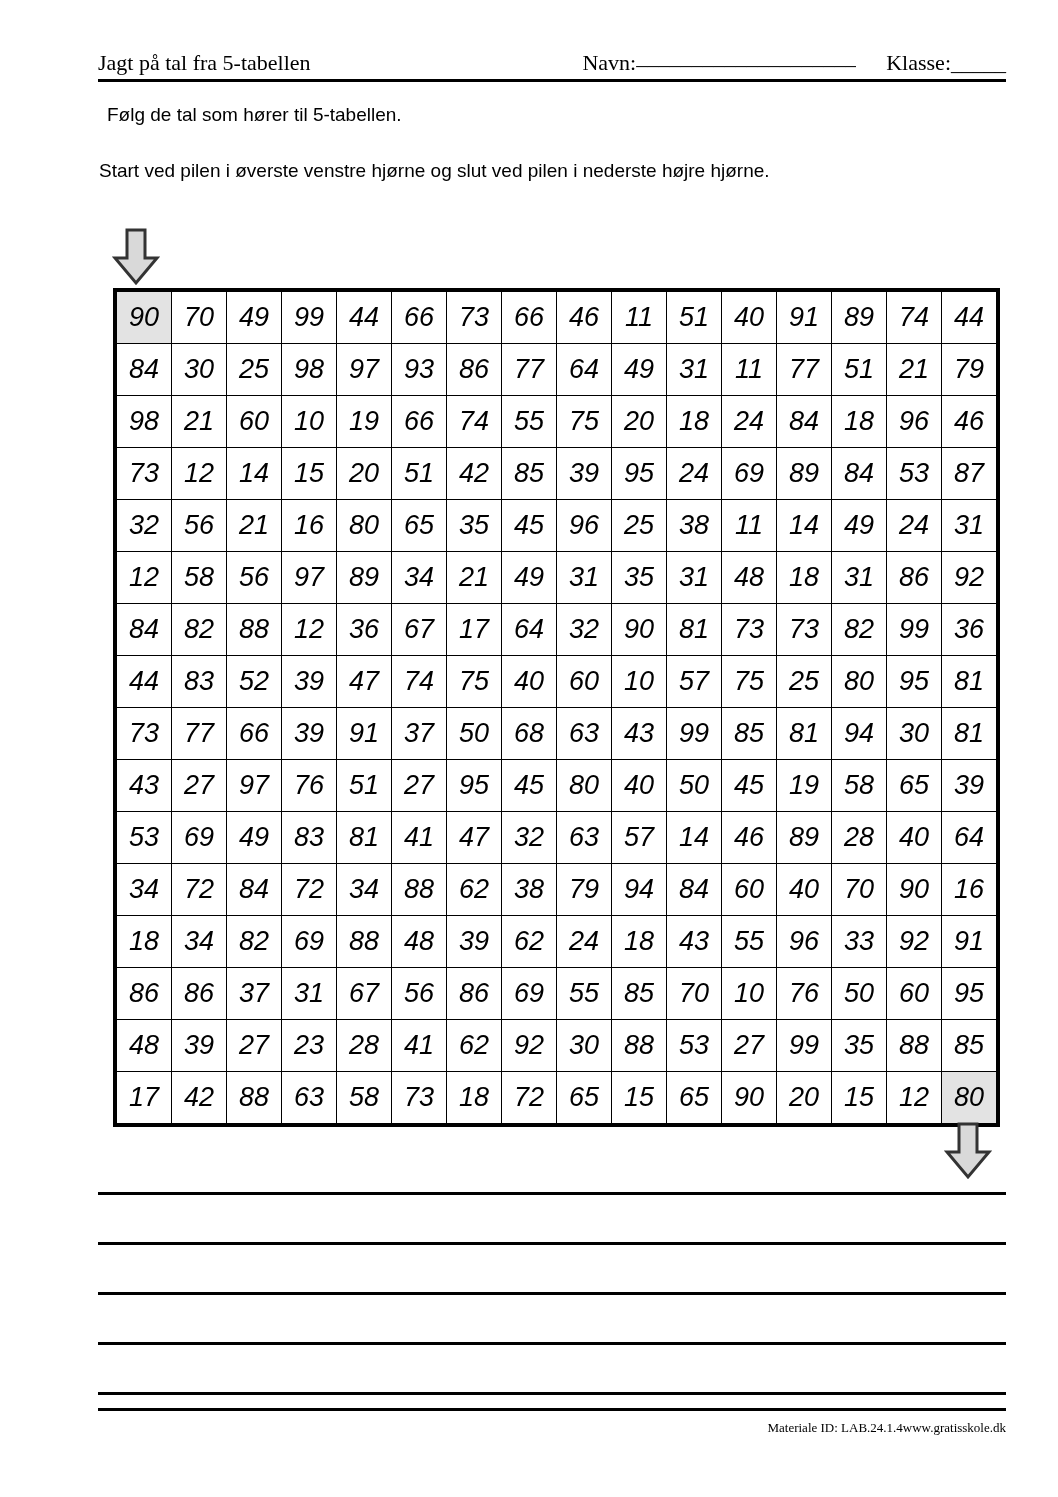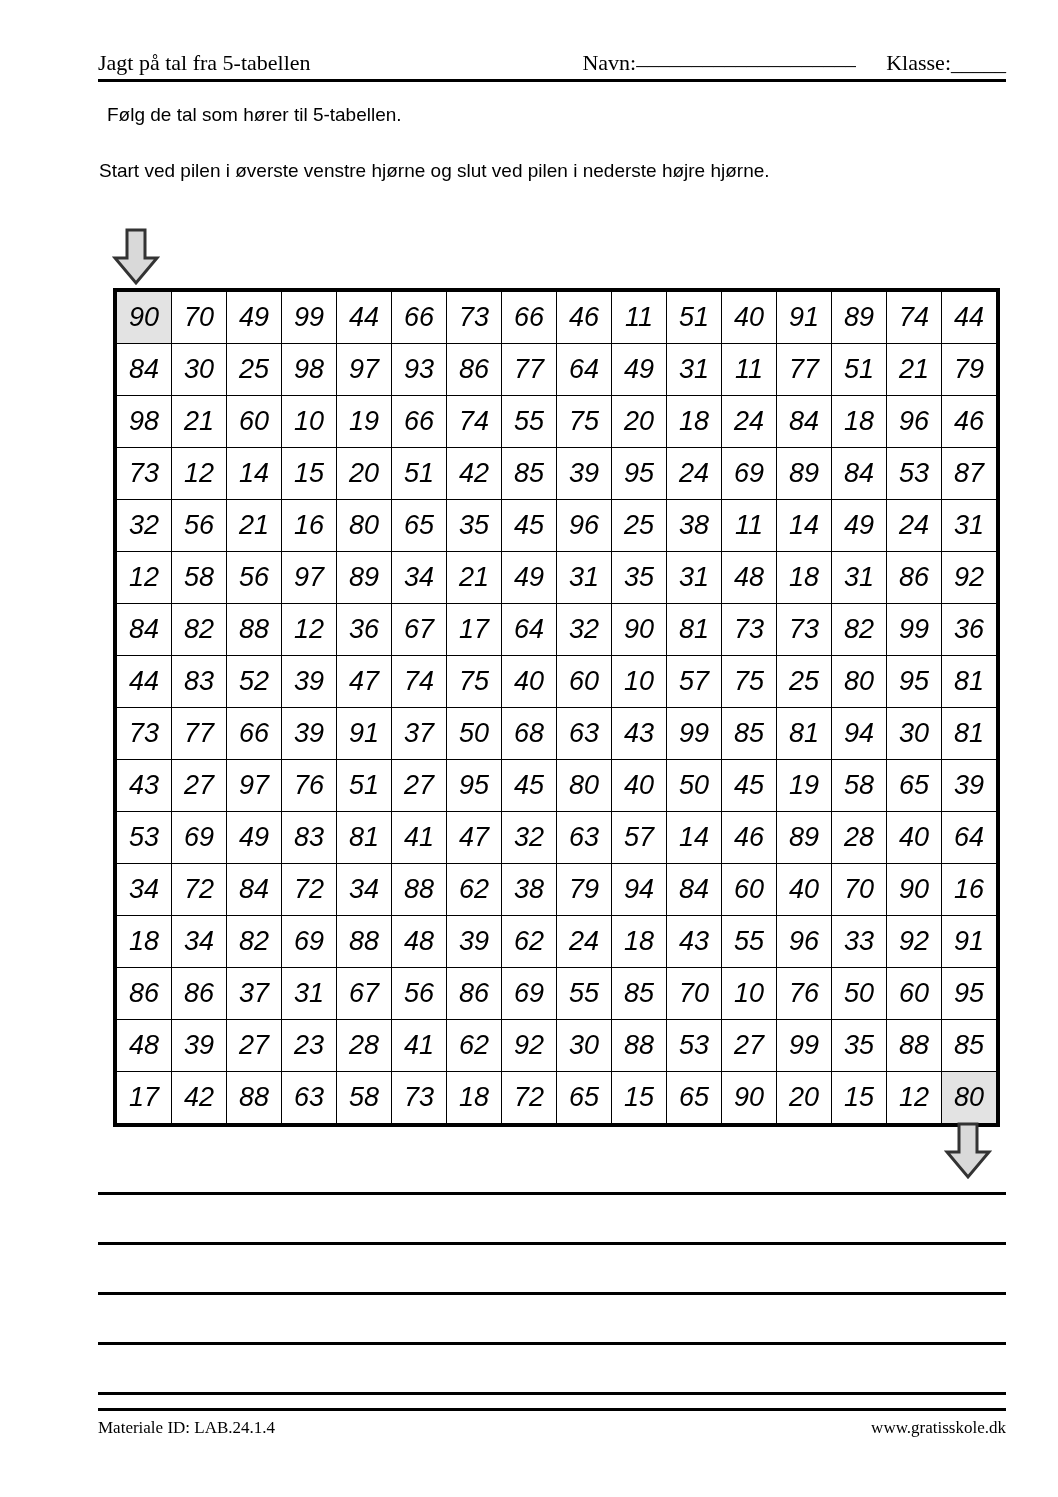--- a/index.html
+++ b/index.html
@@ -151,23 +151,23 @@
     width: 908px;
     height: 0;
     border-top: 3px solid #000;
   }
   .footer {
     position: absolute;
     left: 98px;
     top: 1417px;
     width: 908px;
     display: flex;
-    justify-content: space-between;
+    justify-content: flex-end;
     font-family: "Liberation Serif", serif;
-    font-size: 17px;
+    font-size: 13px;
     line-height: 22px;
   }
 </style>
 </head>
 <body>
 
 <div class="page">
 
   <div class="header">
     <div class="header-row">

